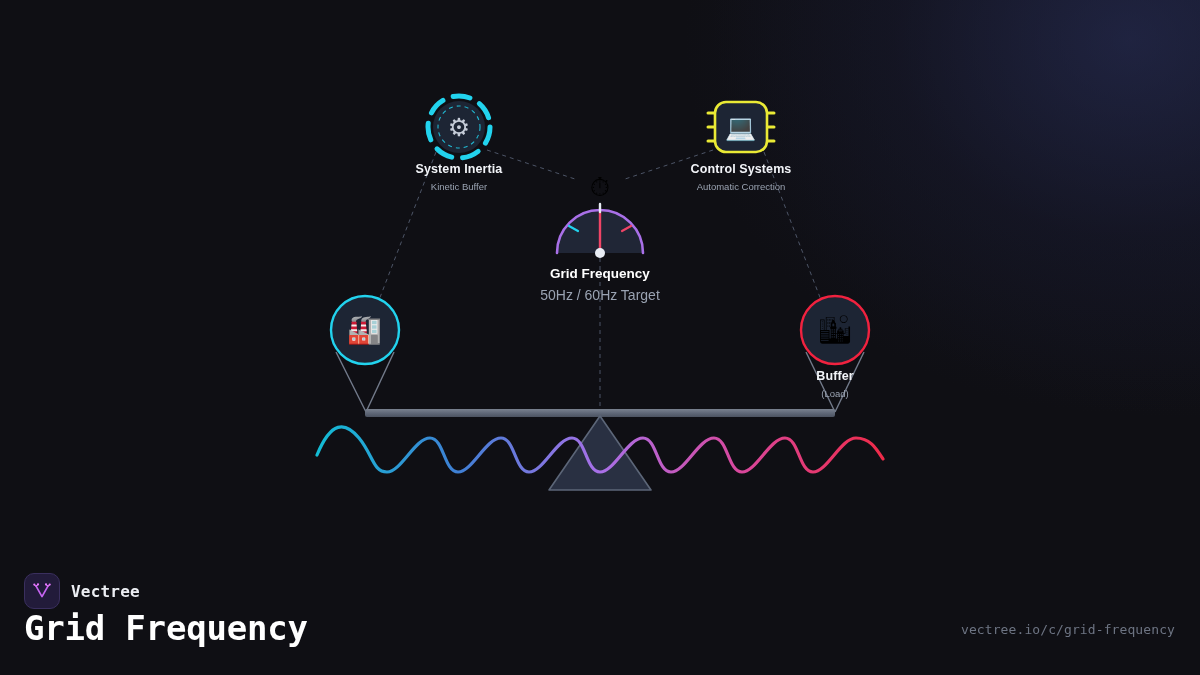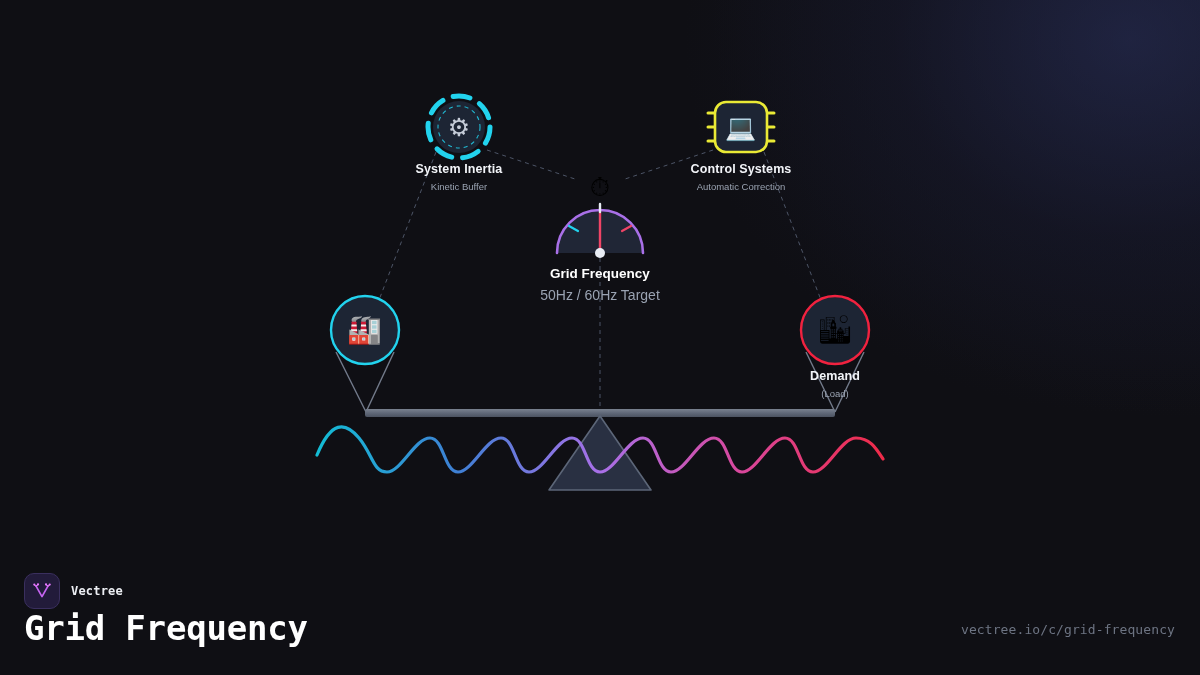--- a/index.html
+++ b/index.html
@@ -92,21 +92,21 @@
     border-radius: 10px;
     background: #221b3a;
     border: 1px solid #3a2f5e;
     display: flex;
     align-items: center;
     justify-content: center;
     flex: 0 0 auto;
   }
   #brand-name {
     font-family: "DejaVu Sans Mono", monospace;
-    font-size: 12px;
+    font-size: 16px;
     font-weight: bold;
     color: #eceef3;
     letter-spacing: 0.2px;
   }
   #page-title {
     position: absolute;
     left: 24px;
     top: 50px;
     font-family: "DejaVu Sans Mono", monospace;
     font-size: 34px;
@@ -241,21 +241,21 @@
     <div class="node-sub">Kinetic Buffer</div>
   </div>
 
   <div class="node-label" style="left:641px; top:163px; width:200px;">
     <div class="node-title">Control Systems</div>
     <div class="node-sub">Automatic Correction</div>
   </div>
 
 
   <div class="node-label" style="left:735px; top:370px; width:200px;">
-    <div class="node-title">Demand</div>
+    <div class="node-title">Buffer</div>
     <div class="node-sub">(Load)</div>
   </div>
 
   <div class="node-label" style="left:480px; top:267px; width:240px;">
     <div class="center-title">Grid Frequency</div>
     <div class="center-sub">50Hz / 60Hz Target</div>
   </div>
 
   <div id="footer">
     <div id="brand-row">

